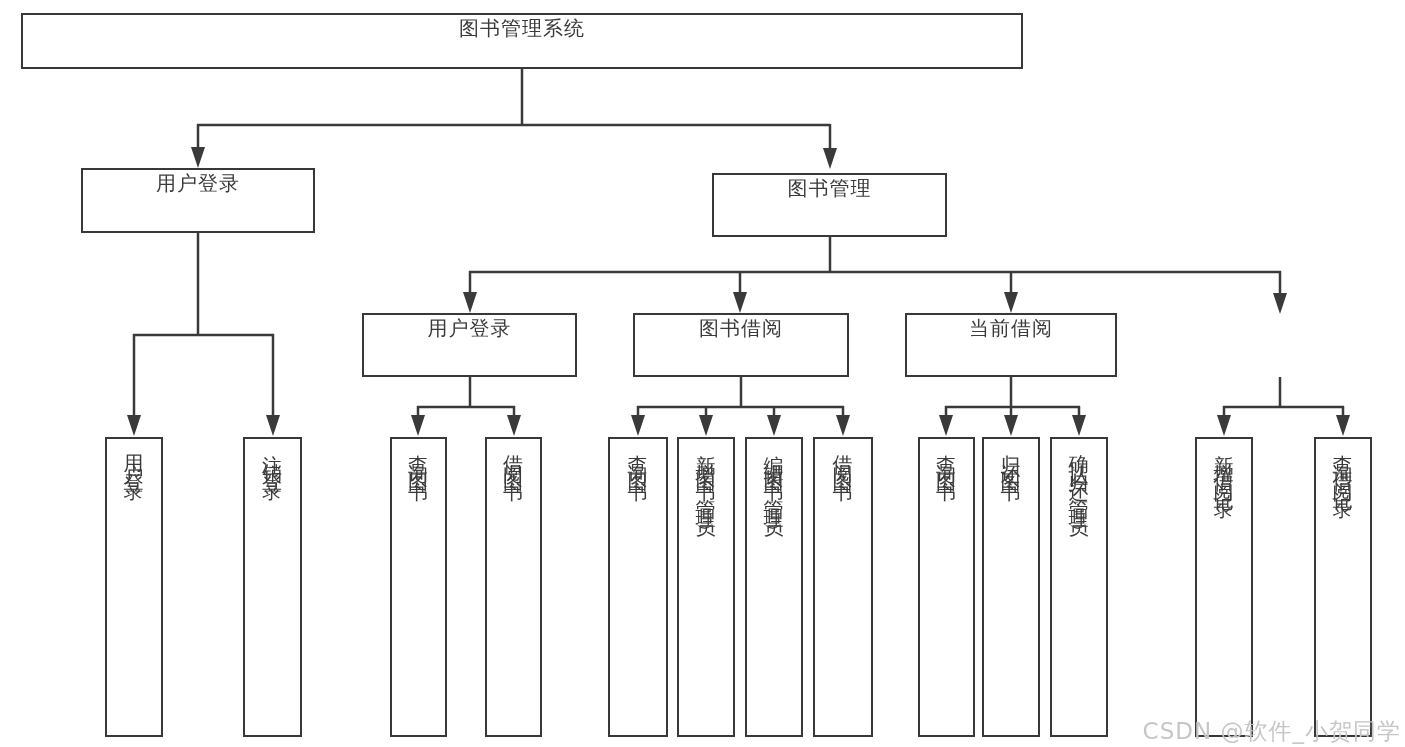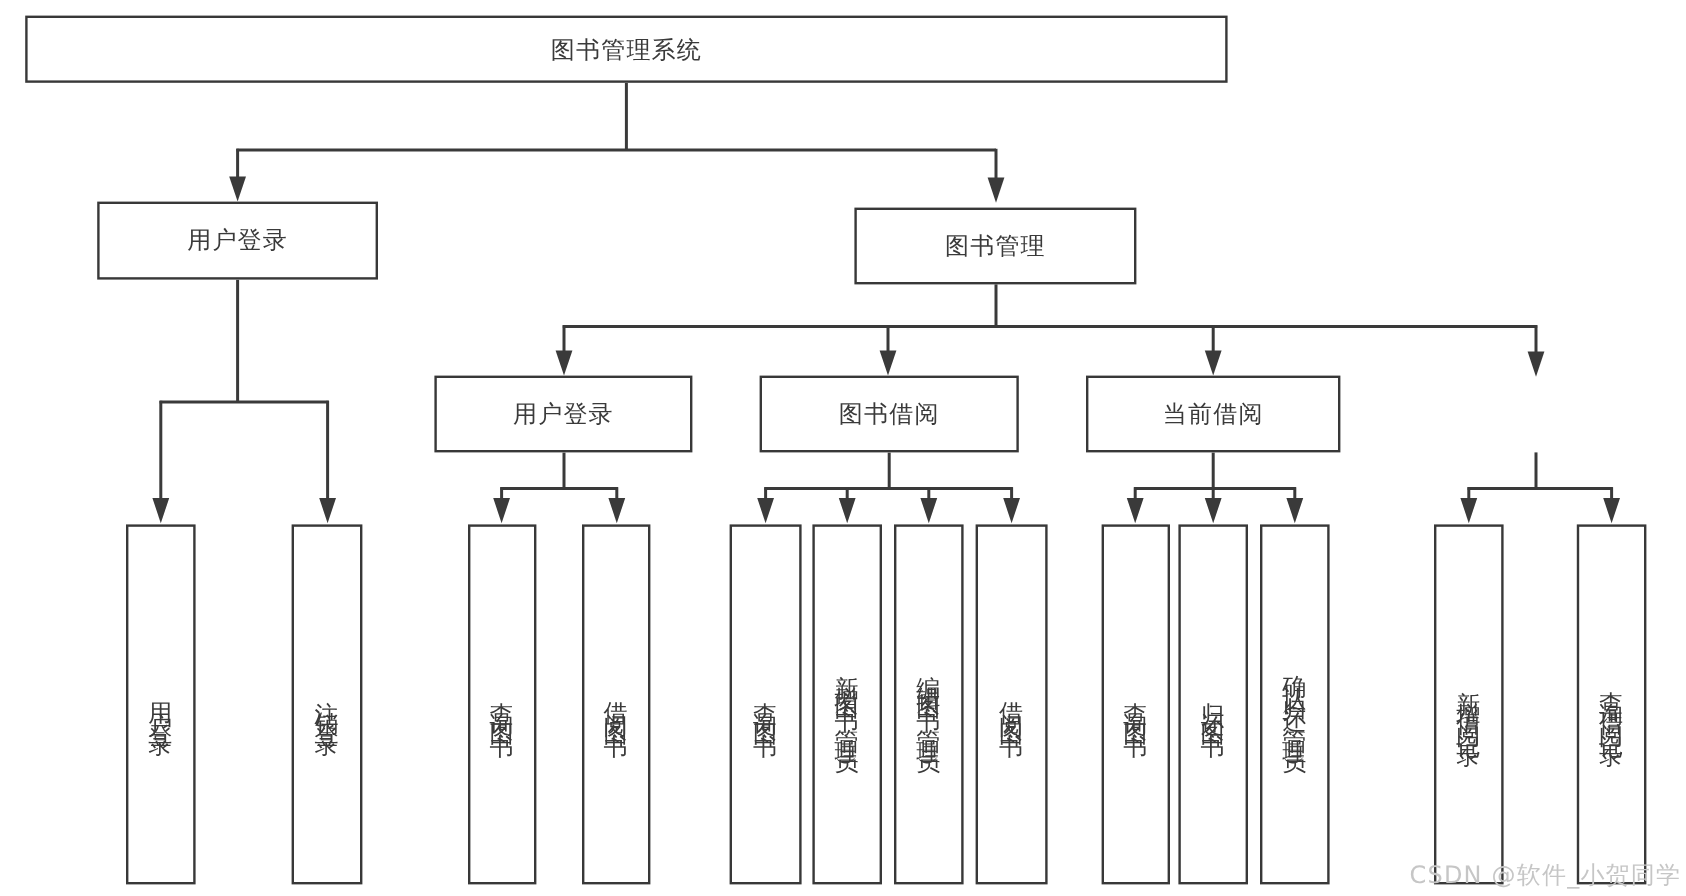--- a/index.html
+++ b/index.html
@@ -16,42 +16,41 @@
     inset: 0;
     width: 1405px;
     height: 747px;
   }
   .node {
     position: absolute;
     box-sizing: border-box;
     background: #ffffff;
     border: 2px solid #383838;
     display: flex;
-    align-items: center;
     justify-content: center;
     color: #3a3a3a;
   }
   .node.h span {
     font-size: 20px;
     letter-spacing: 1px;
     white-space: nowrap;
   }
   .node.v span {
     writing-mode: vertical-rl;
     text-orientation: mixed;
     font-size: 20px;
     letter-spacing: 9px;
     line-height: 1;
     white-space: nowrap;
   }
   .watermark {
     position: absolute;
     top: 716px;
     right: 4px;
-    font-size: 20px;
+    font-size: 23px;
     color: #c6c6c6;
     letter-spacing: 1px;
     white-space: nowrap;
   }
 
   
   #n-root   { left: 21px;   top: 13px;  width: 1002px; height: 56px; }
   #n-login  { left: 81px;   top: 168px; width: 234px;  height: 65px; }
   #n-mgmt   { left: 712px;  top: 173px; width: 235px;  height: 64px; }
 

